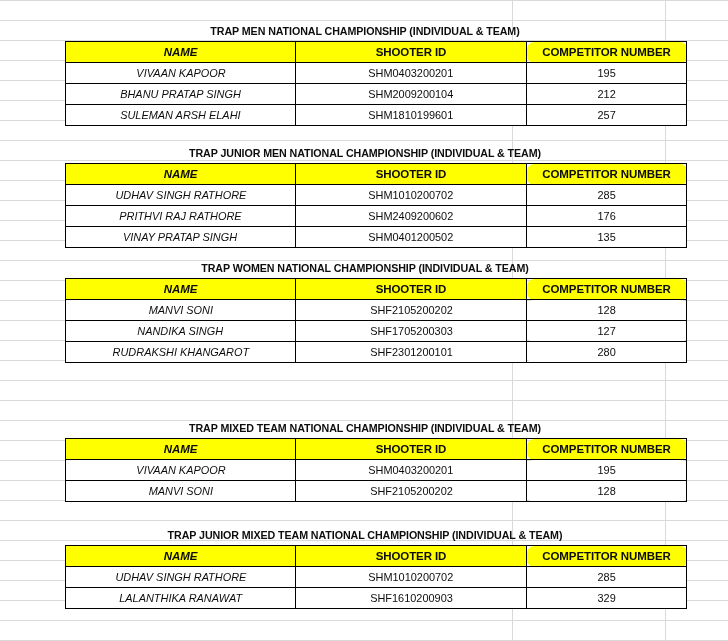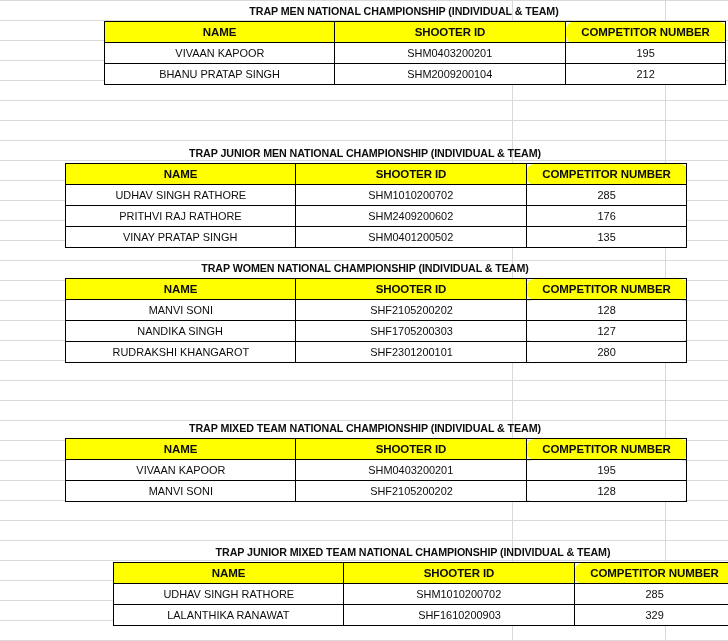--- a/index.html
+++ b/index.html
@@ -85,21 +85,21 @@
   }
   table.champ-table thead th {
     background: #ffff00;
     font-weight: bold;
     font-family: "Liberation Sans Narrow", "Liberation Sans", sans-serif;
     letter-spacing: -0.1px;
   }
   table.champ-table tbody td {
     background: #ffffff;
   }
-  .col-name   { width: 223px; }
+  .col-name   { width: 223px; font-style: italic; }
   .col-id     { width: 224px; }
   .col-number { width: 153px; border-radius: 7px; }
 
   .cell-txt {
     display: inline-block;
     transform: scaleX(0.95);
     transform-origin: center center;
   }
 </style>
 </head>
@@ -137,41 +137,46 @@
     <div class="grid-h" style="top: 560px; background: rgb(217, 217, 217);"></div>
     <div class="grid-h" style="top: 580px; background: rgb(217, 217, 217);"></div>
     <div class="grid-h" style="top: 600px; background: rgb(217, 217, 217);"></div>
     <div class="grid-h" style="top: 620px; background: rgb(217, 217, 217);"></div>
     <div class="grid-h" style="top: 640px; background: rgb(217, 217, 217);"></div>
     <div class="grid-v" style="left: 512px; height: 641px; background: rgb(217, 217, 217);"></div>
     <div class="grid-v" style="left: 665px; height: 641px; background: rgb(217, 217, 217);"></div>
   </div>
 
 <div id="sheet">
-    <div class="section" style="top: 4px; margin-left: 39px;">
+    <div class="section" style="top: 24px;">
       <div class="section-title">TRAP MEN NATIONAL CHAMPIONSHIP (INDIVIDUAL &amp; TEAM)</div>
       <table class="champ-table">
         <thead>
           <tr>
             <th class="col-name">NAME</th>
             <th class="col-id">SHOOTER ID</th>
             <th class="col-number">COMPETITOR NUMBER</th>
           </tr>
         </thead>
         <tbody>
           <tr>
             <td class="col-name"><span class="cell-txt">VIVAAN KAPOOR</span></td>
             <td class="col-id"><span class="cell-txt">SHM0403200201</span></td>
             <td class="col-number"><span class="cell-txt">195</span></td>
           </tr>
           <tr>
             <td class="col-name"><span class="cell-txt">BHANU PRATAP SINGH</span></td>
             <td class="col-id"><span class="cell-txt">SHM2009200104</span></td>
             <td class="col-number"><span class="cell-txt">212</span></td>
           </tr>
+          <tr>
+            <td class="col-name"><span class="cell-txt">SULEMAN ARSH ELAHI</span></td>
+            <td class="col-id"><span class="cell-txt">SHM1810199601</span></td>
+            <td class="col-number"><span class="cell-txt">257</span></td>
+          </tr>
         </tbody>
       </table>
     </div>
     <div class="section" style="top: 146px;">
       <div class="section-title">TRAP JUNIOR MEN NATIONAL CHAMPIONSHIP (INDIVIDUAL &amp; TEAM)</div>
       <table class="champ-table">
         <thead>
           <tr>
             <th class="col-name">NAME</th>
             <th class="col-id">SHOOTER ID</th>
@@ -243,21 +248,21 @@
             <td class="col-number"><span class="cell-txt">195</span></td>
           </tr>
           <tr>
             <td class="col-name"><span class="cell-txt">MANVI SONI</span></td>
             <td class="col-id"><span class="cell-txt">SHF2105200202</span></td>
             <td class="col-number"><span class="cell-txt">128</span></td>
           </tr>
         </tbody>
       </table>
     </div>
-    <div class="section" style="top: 545px; margin-left: 48px;">
+    <div class="section" style="top: 528px;">
       <div class="section-title">TRAP JUNIOR MIXED TEAM NATIONAL CHAMPIONSHIP (INDIVIDUAL &amp; TEAM)</div>
       <table class="champ-table">
         <thead>
           <tr>
             <th class="col-name">NAME</th>
             <th class="col-id">SHOOTER ID</th>
             <th class="col-number">COMPETITOR NUMBER</th>
           </tr>
         </thead>
         <tbody>

